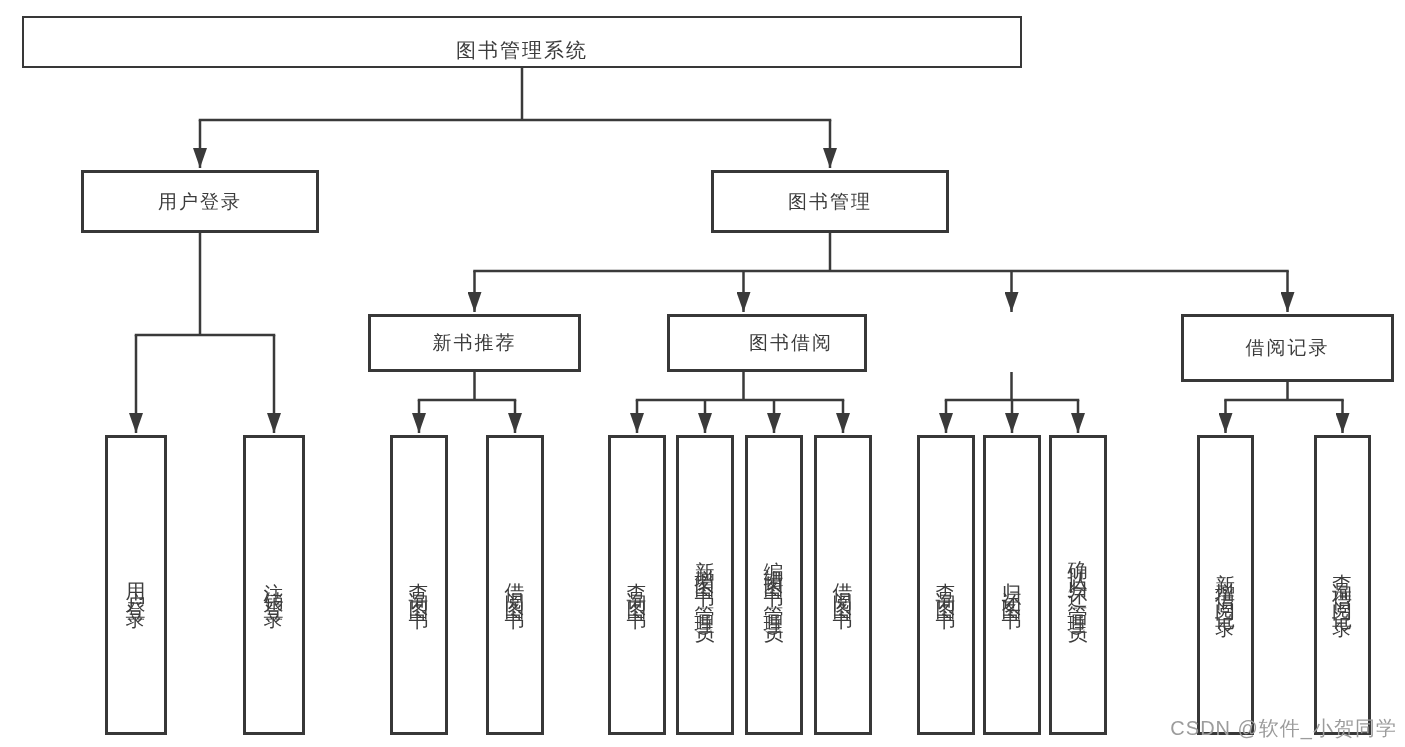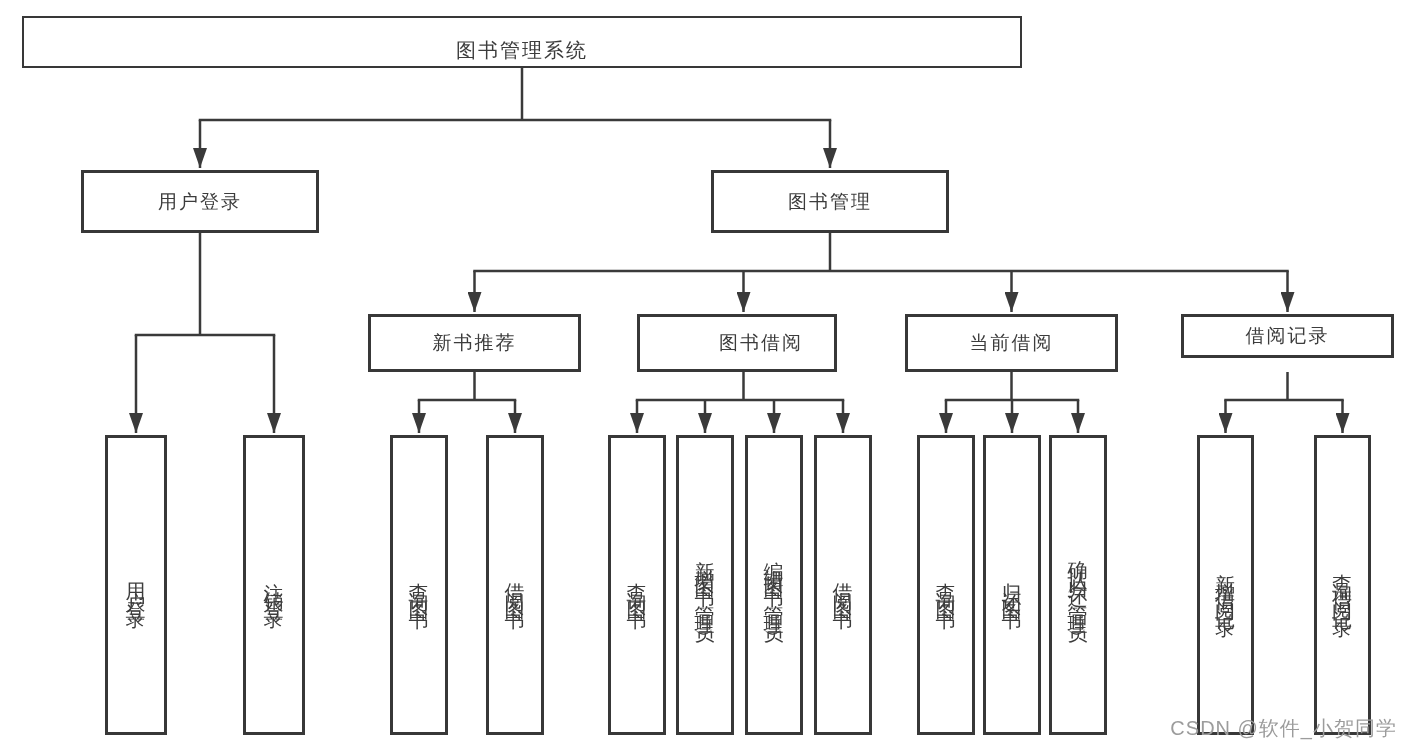--- a/index.html
+++ b/index.html
@@ -121,27 +121,24 @@
   <div class="box h" style="left:81px; top:170px; width:238px; height:63px;">
     <span class="label">用户登录</span>
   </div>
   <div class="box h" style="left:711px; top:170px; width:238px; height:63px;">
     <span class="label">图书管理</span>
   </div>
 
   <div class="box h" style="left:368px; top:314px; width:213px; height:58px;">
     <span class="label">新书推荐</span>
   </div>
-  <div class="box h" style="left:637px; top:314px; width:200px; height:58px;padding-left:48px;">
+  <div class="box h" style="left:667px; top:314px; width:200px; height:58px;padding-left:48px;">
     <span class="label">图书借阅</span>
   </div>
-  <div class="box h" style="left:905px; top:314px; width:213px; height:58px;">
-    <span class="label">当前借阅</span>
-  </div>
-  <div class="box h" style="left:1181px; top:314px; width:213px; height:44px;">
+  <div class="box h" style="left:1181px; top:314px; width:213px; height:68px;">
     <span class="label">借阅记录</span>
   </div>
 
   <div class="box v" style="left:105px; top:435px; width:62px; height:300px;">
     <span class="label">用户登录</span>
   </div>
   <div class="box v" style="left:243px; top:435px; width:62px; height:300px;">
     <span class="label">注销登录</span>
   </div>
 

